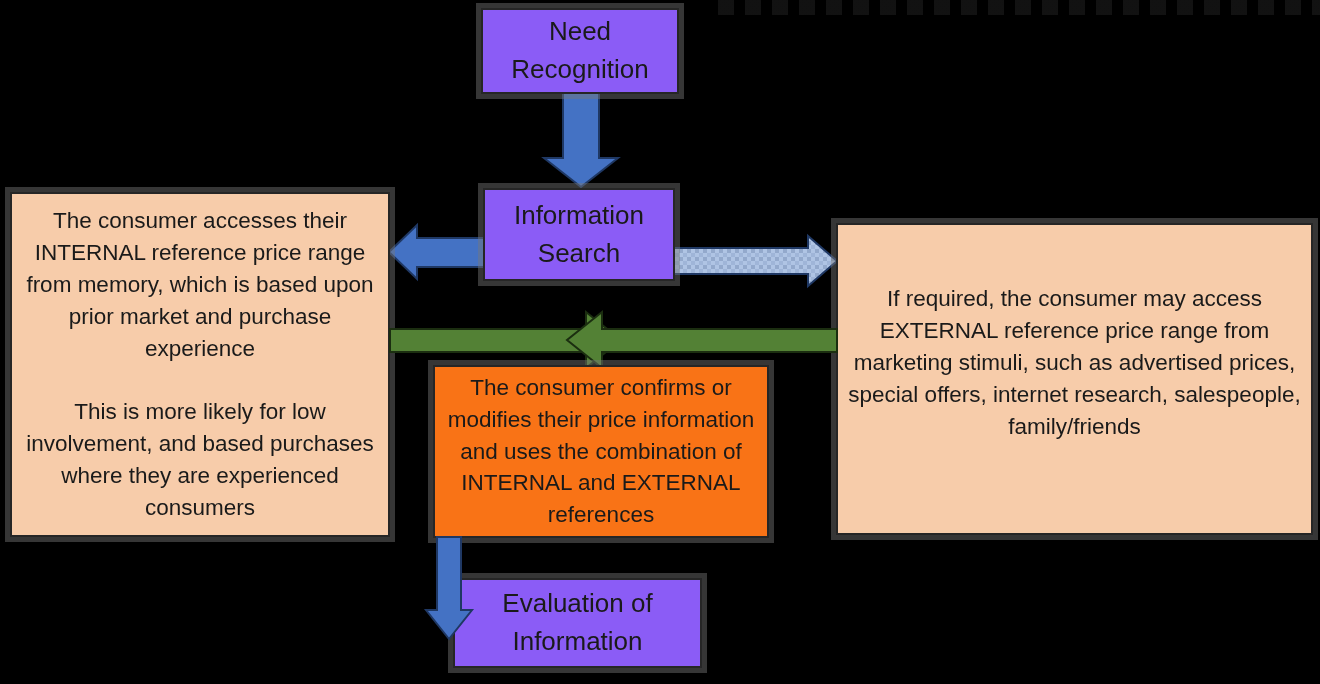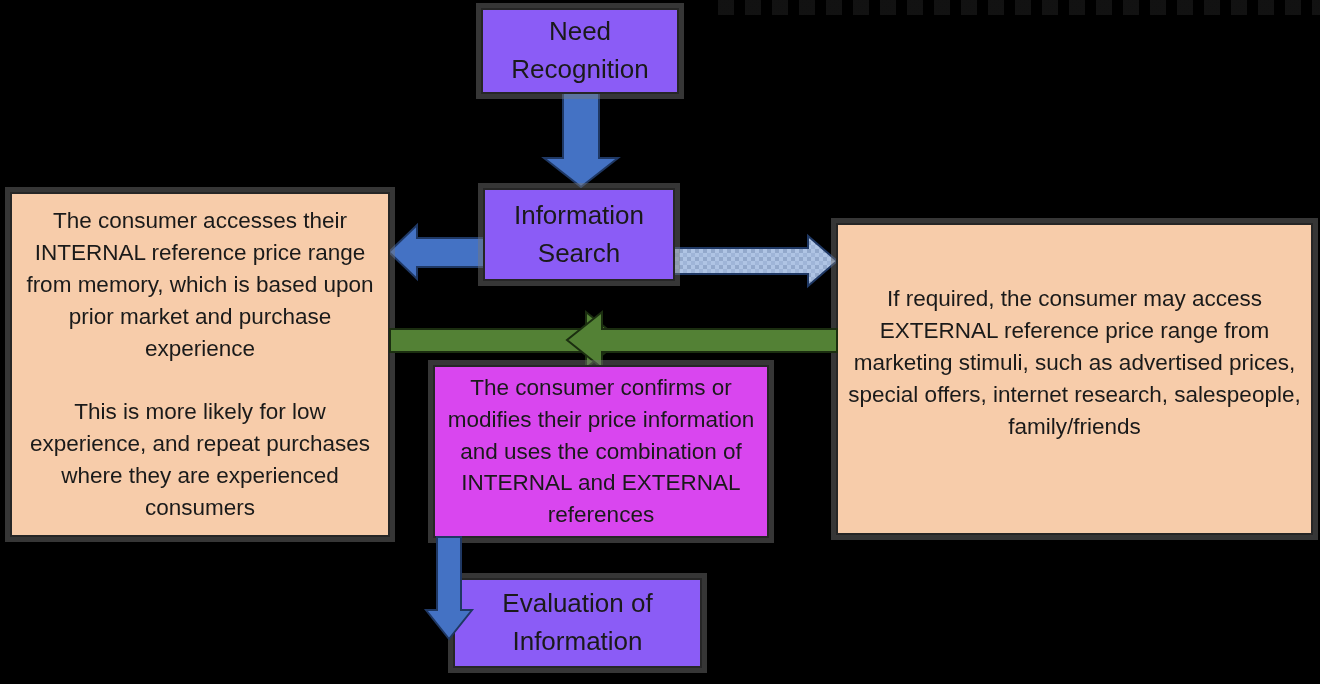--- a/index.html
+++ b/index.html
@@ -7,21 +7,21 @@
     position:relative;width:1320px;height:684px;background:#000000;
     font-family:"Liberation Sans",sans-serif;color:#1a1a1a;overflow:hidden;
   }
   .node{
     position:absolute;display:flex;flex-direction:column;align-items:center;justify-content:center;
     text-align:center;border:2px solid #262626;
     box-shadow:0 0 0 5px rgba(120,120,120,0.45);
     box-sizing:border-box;
   }
   .yellow{background:#8b5cf6;}
-  .gold{background:#d946ef;}
+  .gold{background:#f97316;}
   .pink{background:#F7CCAA;}
   .title-text{font-size:26px;line-height:1.45;white-space:pre-line;}
   .body-text{font-size:22.5px;line-height:1.42;}
   .pink .body-text{padding:0 8px;}
   .node .gap{height:32px;}
   svg.arrow{position:absolute;overflow:visible;}
   polygon.blue{stroke:#1F3864;stroke-width:2;stroke-linejoin:miter;}
   polygon.green{stroke:#1b2e10;stroke-width:2;stroke-linejoin:miter;}
   polygon.patterned{stroke:#1F3864;stroke-width:2;}
   #top-artifact{
@@ -63,21 +63,21 @@
         <rect x="0" y="0" width="4" height="4" fill="#93A9CC"></rect>
         <rect x="4" y="4" width="4" height="4" fill="#9FB5D8"></rect>
       </pattern>
     </defs>
     <polygon class="patterned" fill="url(#halftone)" points="2,15 137,15 137,3 166,28 137,53 137,41 2,41"></polygon>
   </svg>
 
   <div class="node pink z2" style="left:10px;top:192px;width:380px;height:345px;">
     <div class="body-text">The consumer accesses their INTERNAL reference price range from memory, which is based upon prior market and purchase experience</div>
     <div class="gap"></div>
-    <div class="body-text">This is more likely for low experience, and repeat purchases where they are experienced consumers</div>
+    <div class="body-text">This is more likely for low involvement, and based purchases where they are experienced consumers</div>
   </div>
 
   <div class="node pink z2" style="left:836px;top:223px;width:477px;height:312px;">
     <div class="body-text">If required, the consumer may access EXTERNAL reference price range from marketing stimuli, such as advertised prices, special offers, internet research, salespeople, family/friends</div>
     <div class="gap"></div>
   </div>
 
   <svg class="arrow z2" style="left:390px;top:308px;" width="447" height="62" viewBox="0 0 447 62">
     <polygon class="green" points="0,21 196,21 196,4 231,32 196,60 196,44 0,44" fill="#538135"></polygon>
     <polygon class="green" points="447,21 212,21 212,4 177,32 212,60 212,44 447,44" fill="#538135"></polygon>

